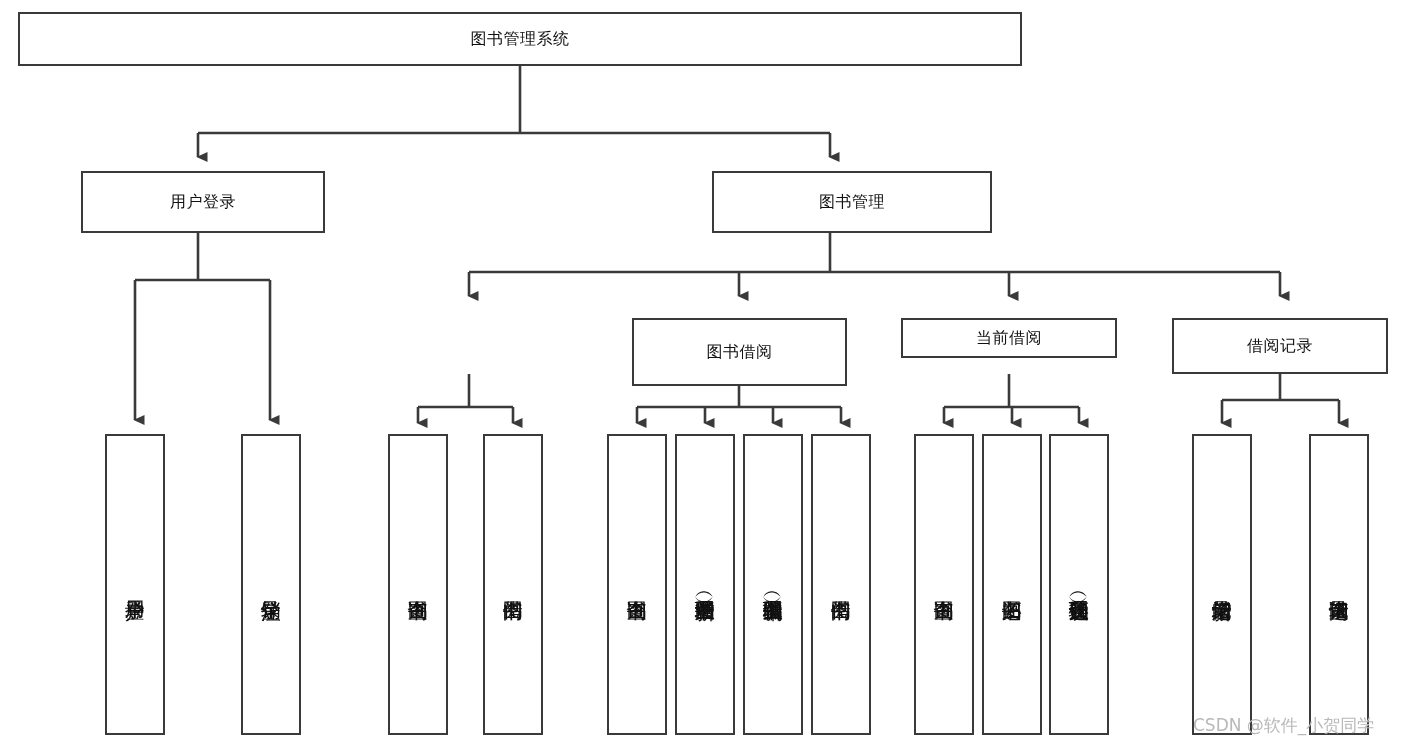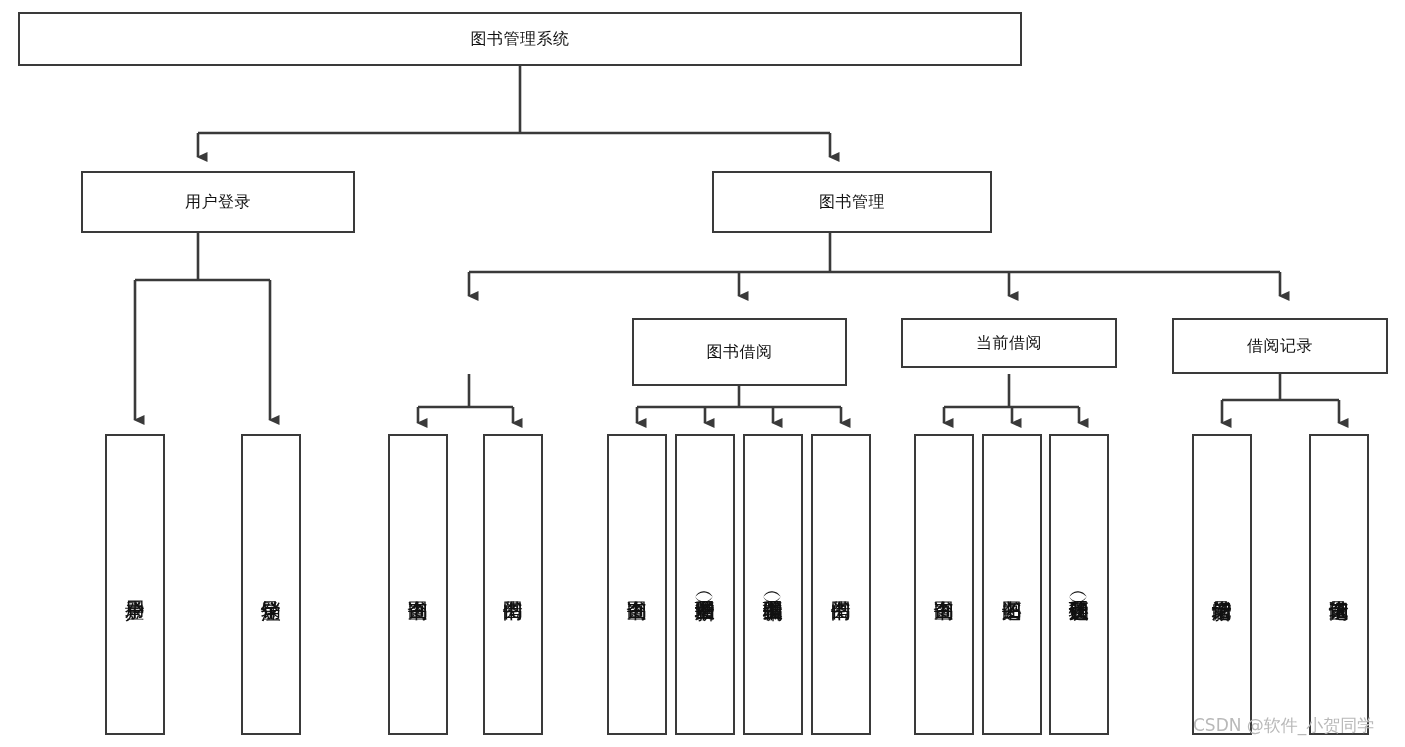--- a/index.html
+++ b/index.html
@@ -117,34 +117,34 @@
       <path d="M1222,400 L1339,400"></path>
       <path d="M1222,400 L1222,423" marker-end="url(#arrow)"></path>
       <path d="M1339,400 L1339,423" marker-end="url(#arrow)"></path>
     </g>
   </svg>
 
   <div class="node horiz" style="left:18px; top:12px; width:1004px; height:54px;">
     <span class="label">图书管理系统</span>
   </div>
 
-  <div class="node horiz" style="left:81px; top:171px; width:274px; height:62px;">
+  <div class="node horiz" style="left:81px; top:171px; width:244px; height:62px;">
     <span class="label">用户登录</span>
   </div>
 
   <div class="node horiz" style="left:712px; top:171px; width:280px; height:62px;">
     <span class="label">图书管理</span>
   </div>
 
 
   <div class="node horiz" style="left:632px; top:318px; width:215px; height:68px;">
     <span class="label">图书借阅</span>
   </div>
 
-  <div class="node horiz" style="left:901px; top:318px; width:216px; height:50px;">
+  <div class="node horiz" style="left:901px; top:318px; width:216px; height:40px;">
     <span class="label">当前借阅</span>
   </div>
 
   <div class="node horiz" style="left:1172px; top:318px; width:216px; height:56px;">
     <span class="label">借阅记录</span>
   </div>
 
   <div class="node vert" style="left:105px; top:434px; width:60px; height:301px;">
     <span class="label">用户登录</span>
   </div>

